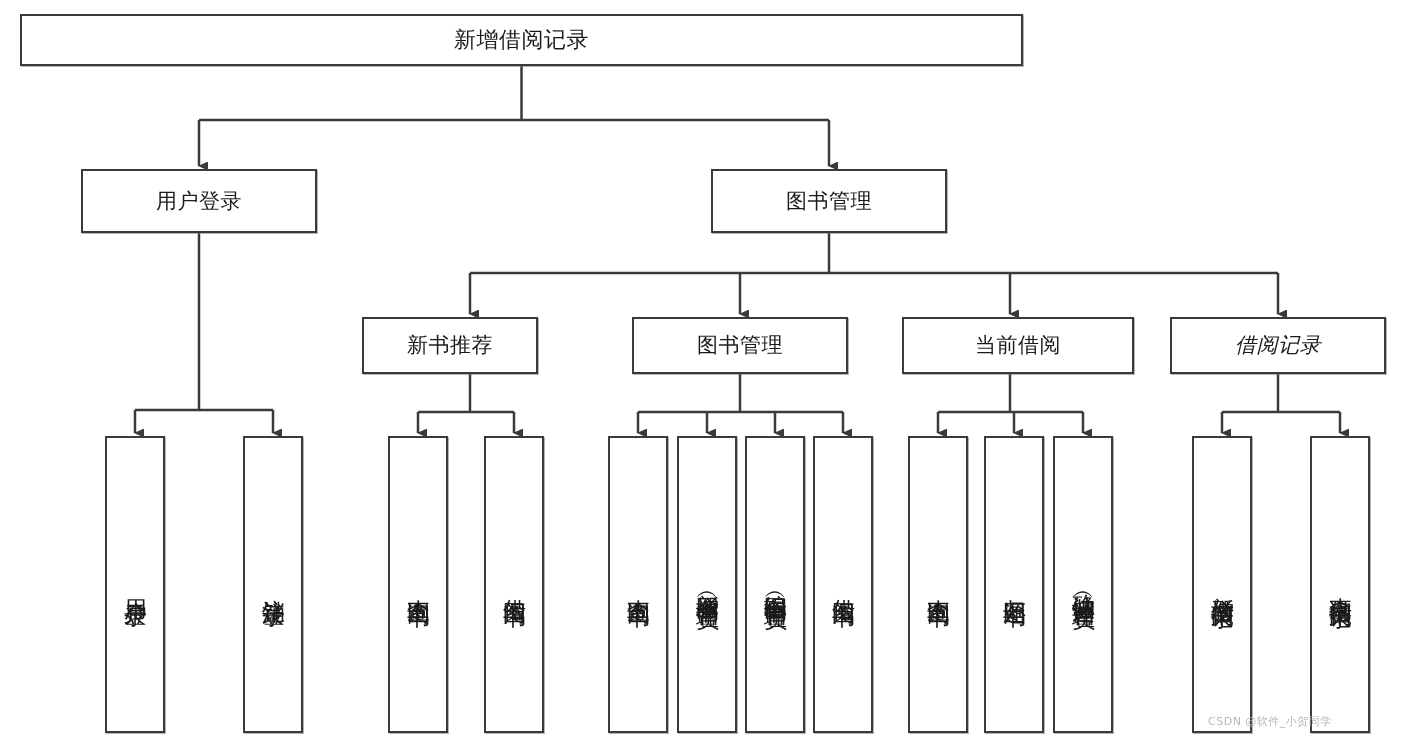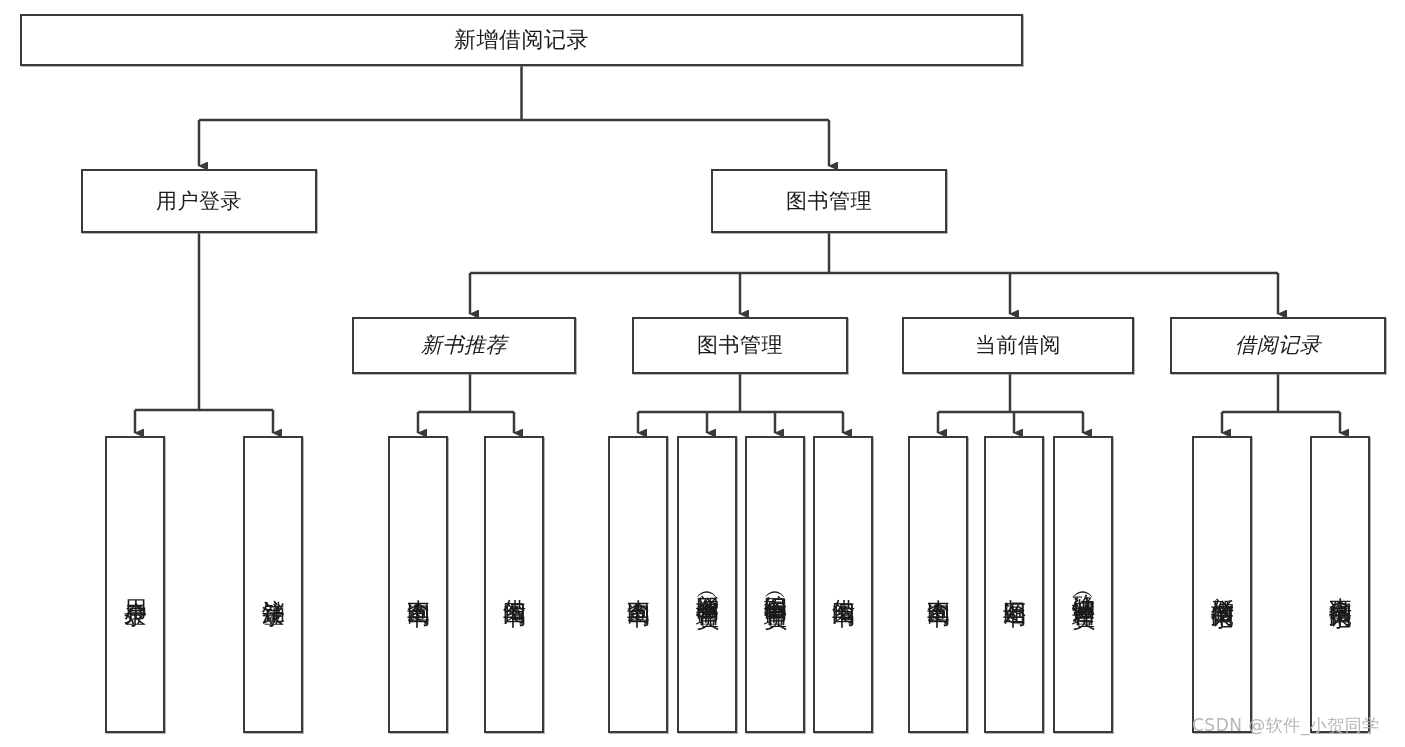--- a/index.html
+++ b/index.html
@@ -60,25 +60,26 @@
     writing-mode: vertical-rl;
     text-orientation: upright;
     font-size: 23px;
     line-height: 1.12;
     letter-spacing: 2px;
     white-space: normal;
     max-height: 100%;
   }
   .watermark {
     position: absolute;
-    font-size: 17px;
+    font-size: 11px;
     color: #b7b7b7;
     white-space: nowrap;
     letter-spacing: 0.5px;
     user-select: none;
+    padding-left: 16px;
   }
 </style>
 </head>
 <body>
 
 <div id="diagram-root">
   <svg class="edge-layer" viewBox="0 0 1405 747" xmlns="http://www.w3.org/2000/svg">
     <defs>
       <marker id="arrowhead" markerWidth="9" markerHeight="10" refX="4.5" refY="9" orient="auto" markerUnits="userSpaceOnUse">
         <path d="M0,0 L9,0 L4.5,10 Z" fill="#3a3a3a"></path>
@@ -123,21 +124,21 @@
   <div id="nodes-group">
       <div class="node root horizontal" style="left: 20px; top: 14px; width: 1003px; height: 52px;">
         <span class="node-label">新增借阅记录</span>
       </div>
       <div class="node horizontal" style="left: 81px; top: 169px; width: 236px; height: 64px;">
         <span class="node-label">用户登录</span>
       </div>
       <div class="node horizontal" style="left: 711px; top: 169px; width: 236px; height: 64px;">
         <span class="node-label">图书管理</span>
       </div>
-      <div class="node horizontal" style="left: 352px; top: 317px; width: 224px; height: 57px; font-style: italic;">
+      <div class="node horizontal" style="left: 362px; top: 317px; width: 176px; height: 57px;">
         <span class="node-label">新书推荐</span>
       </div>
       <div class="node horizontal" style="left: 632px; top: 317px; width: 216px; height: 57px;">
         <span class="node-label">图书管理</span>
       </div>
       <div class="node horizontal" style="left: 902px; top: 317px; width: 232px; height: 57px;">
         <span class="node-label">当前借阅</span>
       </div>
       <div class="node horizontal" style="left: 1170px; top: 317px; width: 216px; height: 57px; font-style: italic;">
         <span class="node-label">借阅记录</span>

